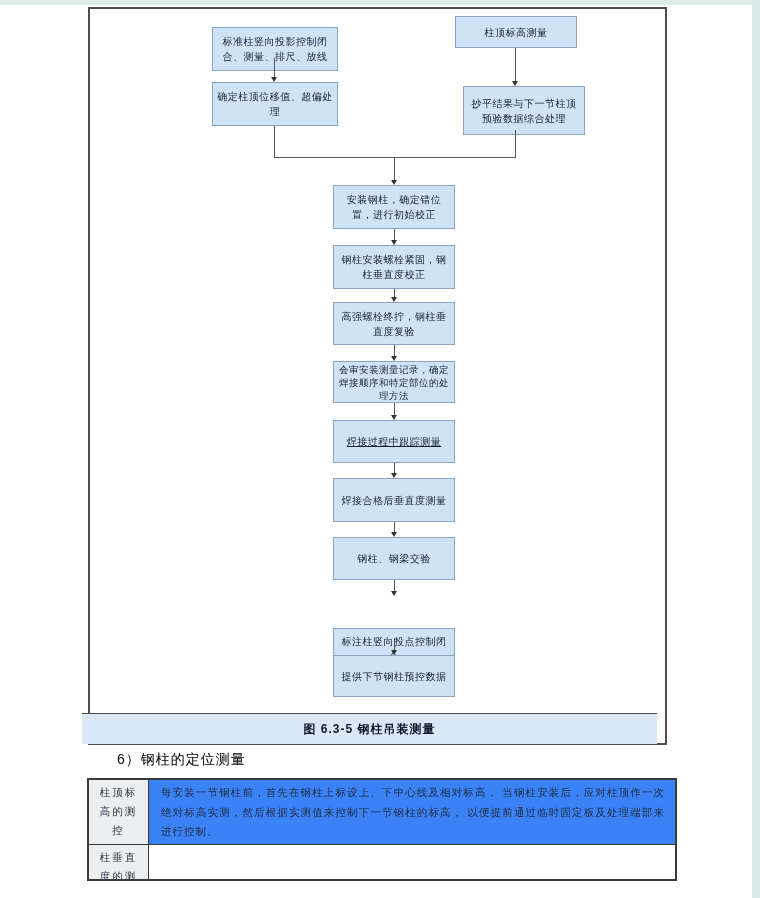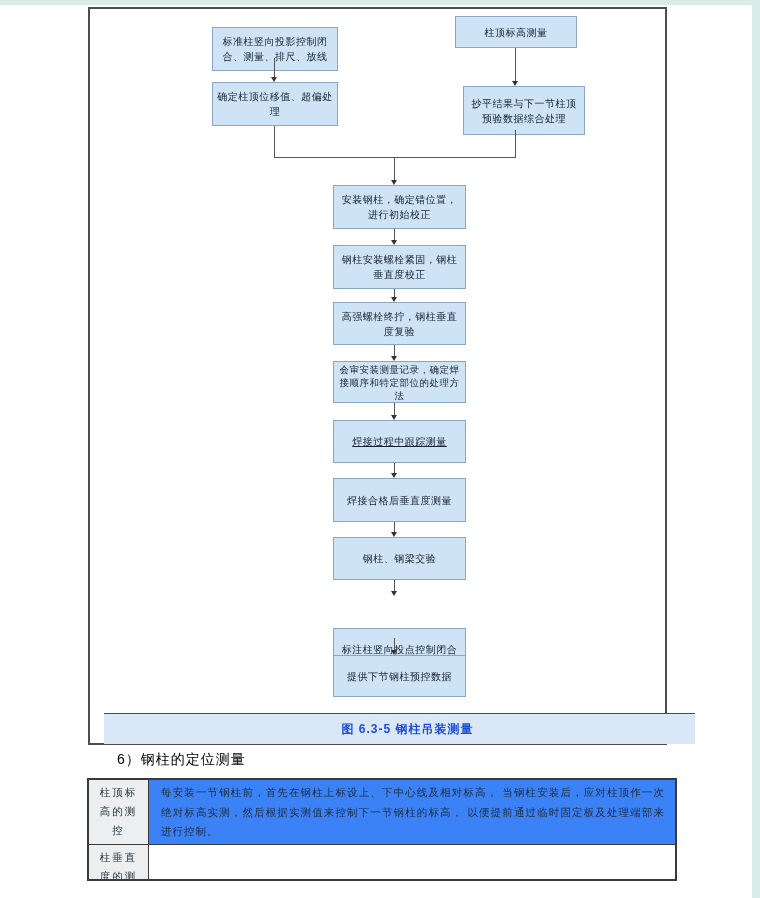--- a/index.html
+++ b/index.html
@@ -7,35 +7,35 @@
     width:760px;height:898px;position:relative;background:#ffffff;
     font-family:"Liberation Sans","DejaVu Sans",sans-serif;
     color:#1c2430;overflow:hidden;
   }
   .strip-top{position:absolute;left:0;top:0;width:760px;height:5px;background:#d9ece7;}
   .strip-right{position:absolute;left:752px;top:0;width:8px;height:898px;background:#d9ece7;}
 
   
   .frame{position:absolute;left:88px;top:7px;width:575px;height:734px;
     border:2px solid #4d4d4d;background:#ffffff;}
-  .caption-band{position:absolute;left:104px;top:713px;width:575px;height:30px;
+  .caption-band{position:absolute;left:82px;top:713px;width:575px;height:30px;
     background:#d9e7f6;border-top:1px solid #4d4d4d;
     display:flex;align-items:center;justify-content:center;
-    font-weight:bold;font-size:12px;letter-spacing:1px;color:#1d4ed8;padding-left:16px;}
+    font-weight:bold;font-size:12px;letter-spacing:1px;color:#0f172a;}
 
   
   .box{position:absolute;background:#cfe3f6;border:1px solid #8aa5c0;
     display:flex;align-items:center;justify-content:center;text-align:center;
     font-size:10px;line-height:15px;letter-spacing:0.5px;color:#14202e;
     padding:2px 4px;box-sizing:border-box;}
   .a1{left:212px;top:27px;width:126px;height:44px;}
   .a2{left:212px;top:82px;width:126px;height:44px;}
   .b1{left:455px;top:16px;width:122px;height:32px;}
   .b2{left:463px;top:86px;width:122px;height:49px;}
-  .c{left:333px;width:133px;}
+  .c{left:333px;width:122px;}
   .c1{top:185px;height:44px;}
   .c2{top:245px;height:44px;}
   .c3{top:302px;height:43px;}
   .c4{top:361px;height:42px;line-height:13px;font-size:9.5px;}
   .c5{top:420px;height:43px;text-decoration:underline;}
   .c6{top:478px;height:44px;}
   .c7{top:537px;height:43px;}
   .c8{top:596px;height:42px;margin-top:32px;}
   .c9{top:655px;height:42px;}
 

